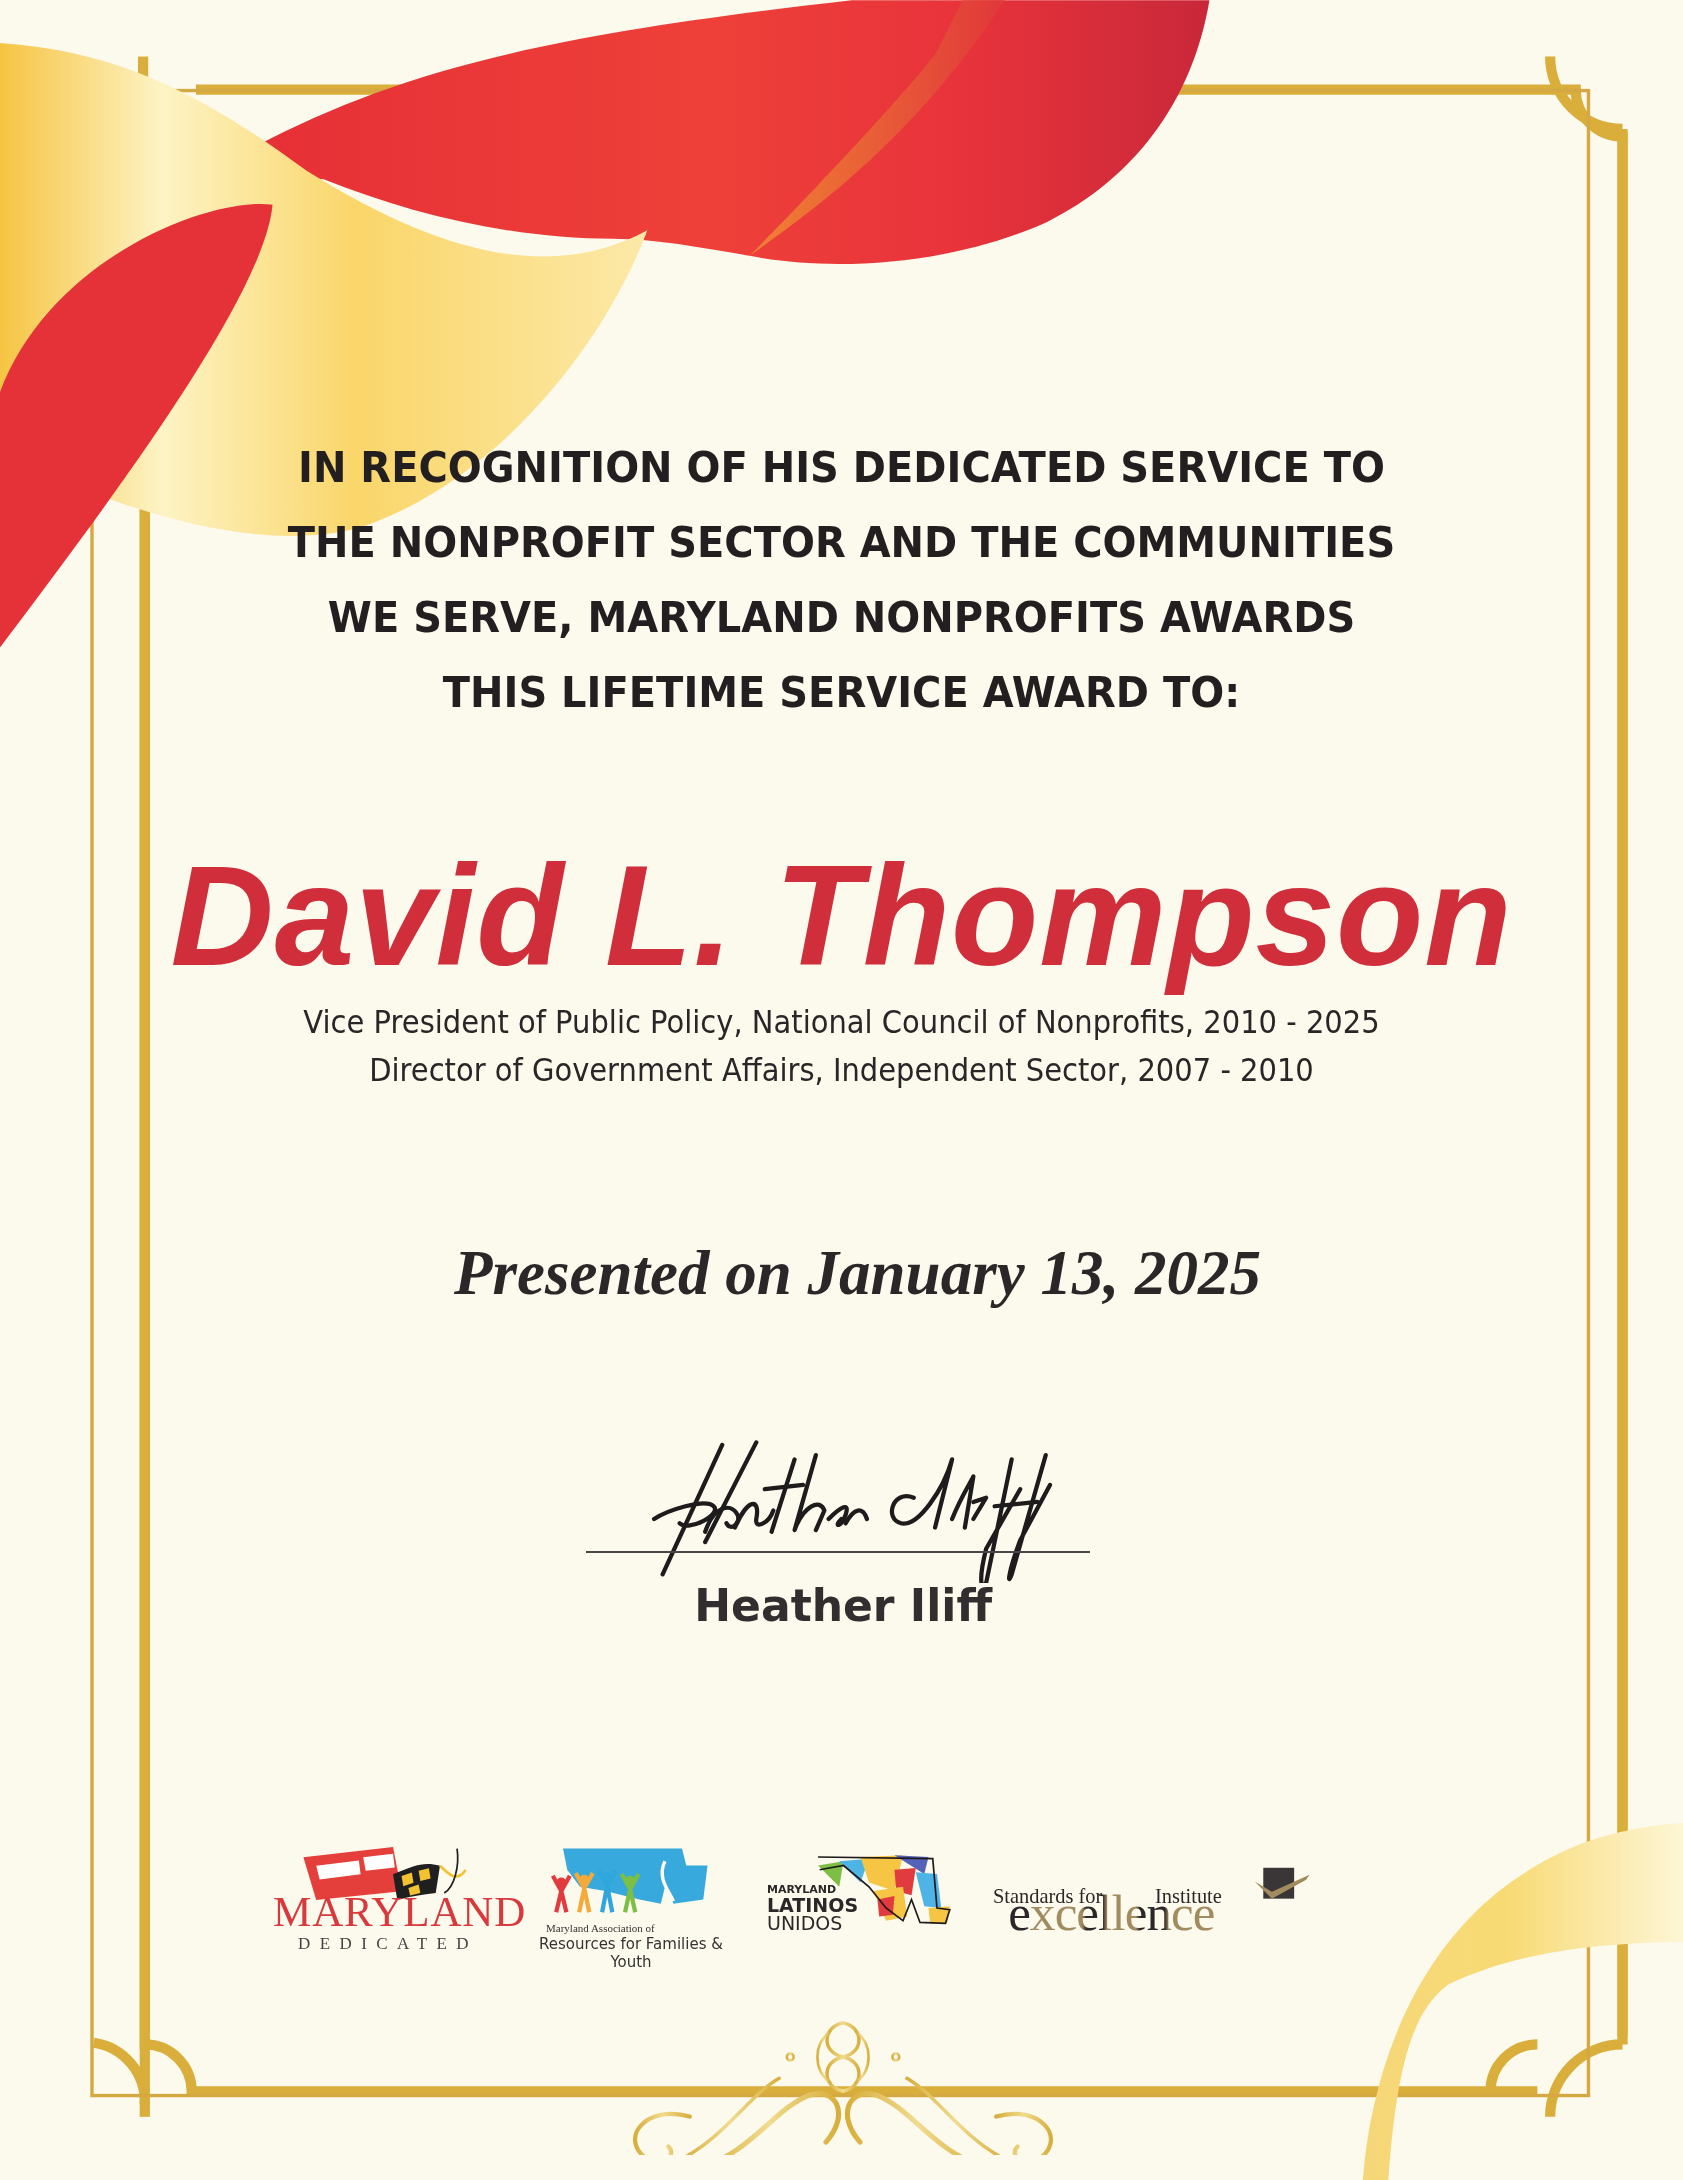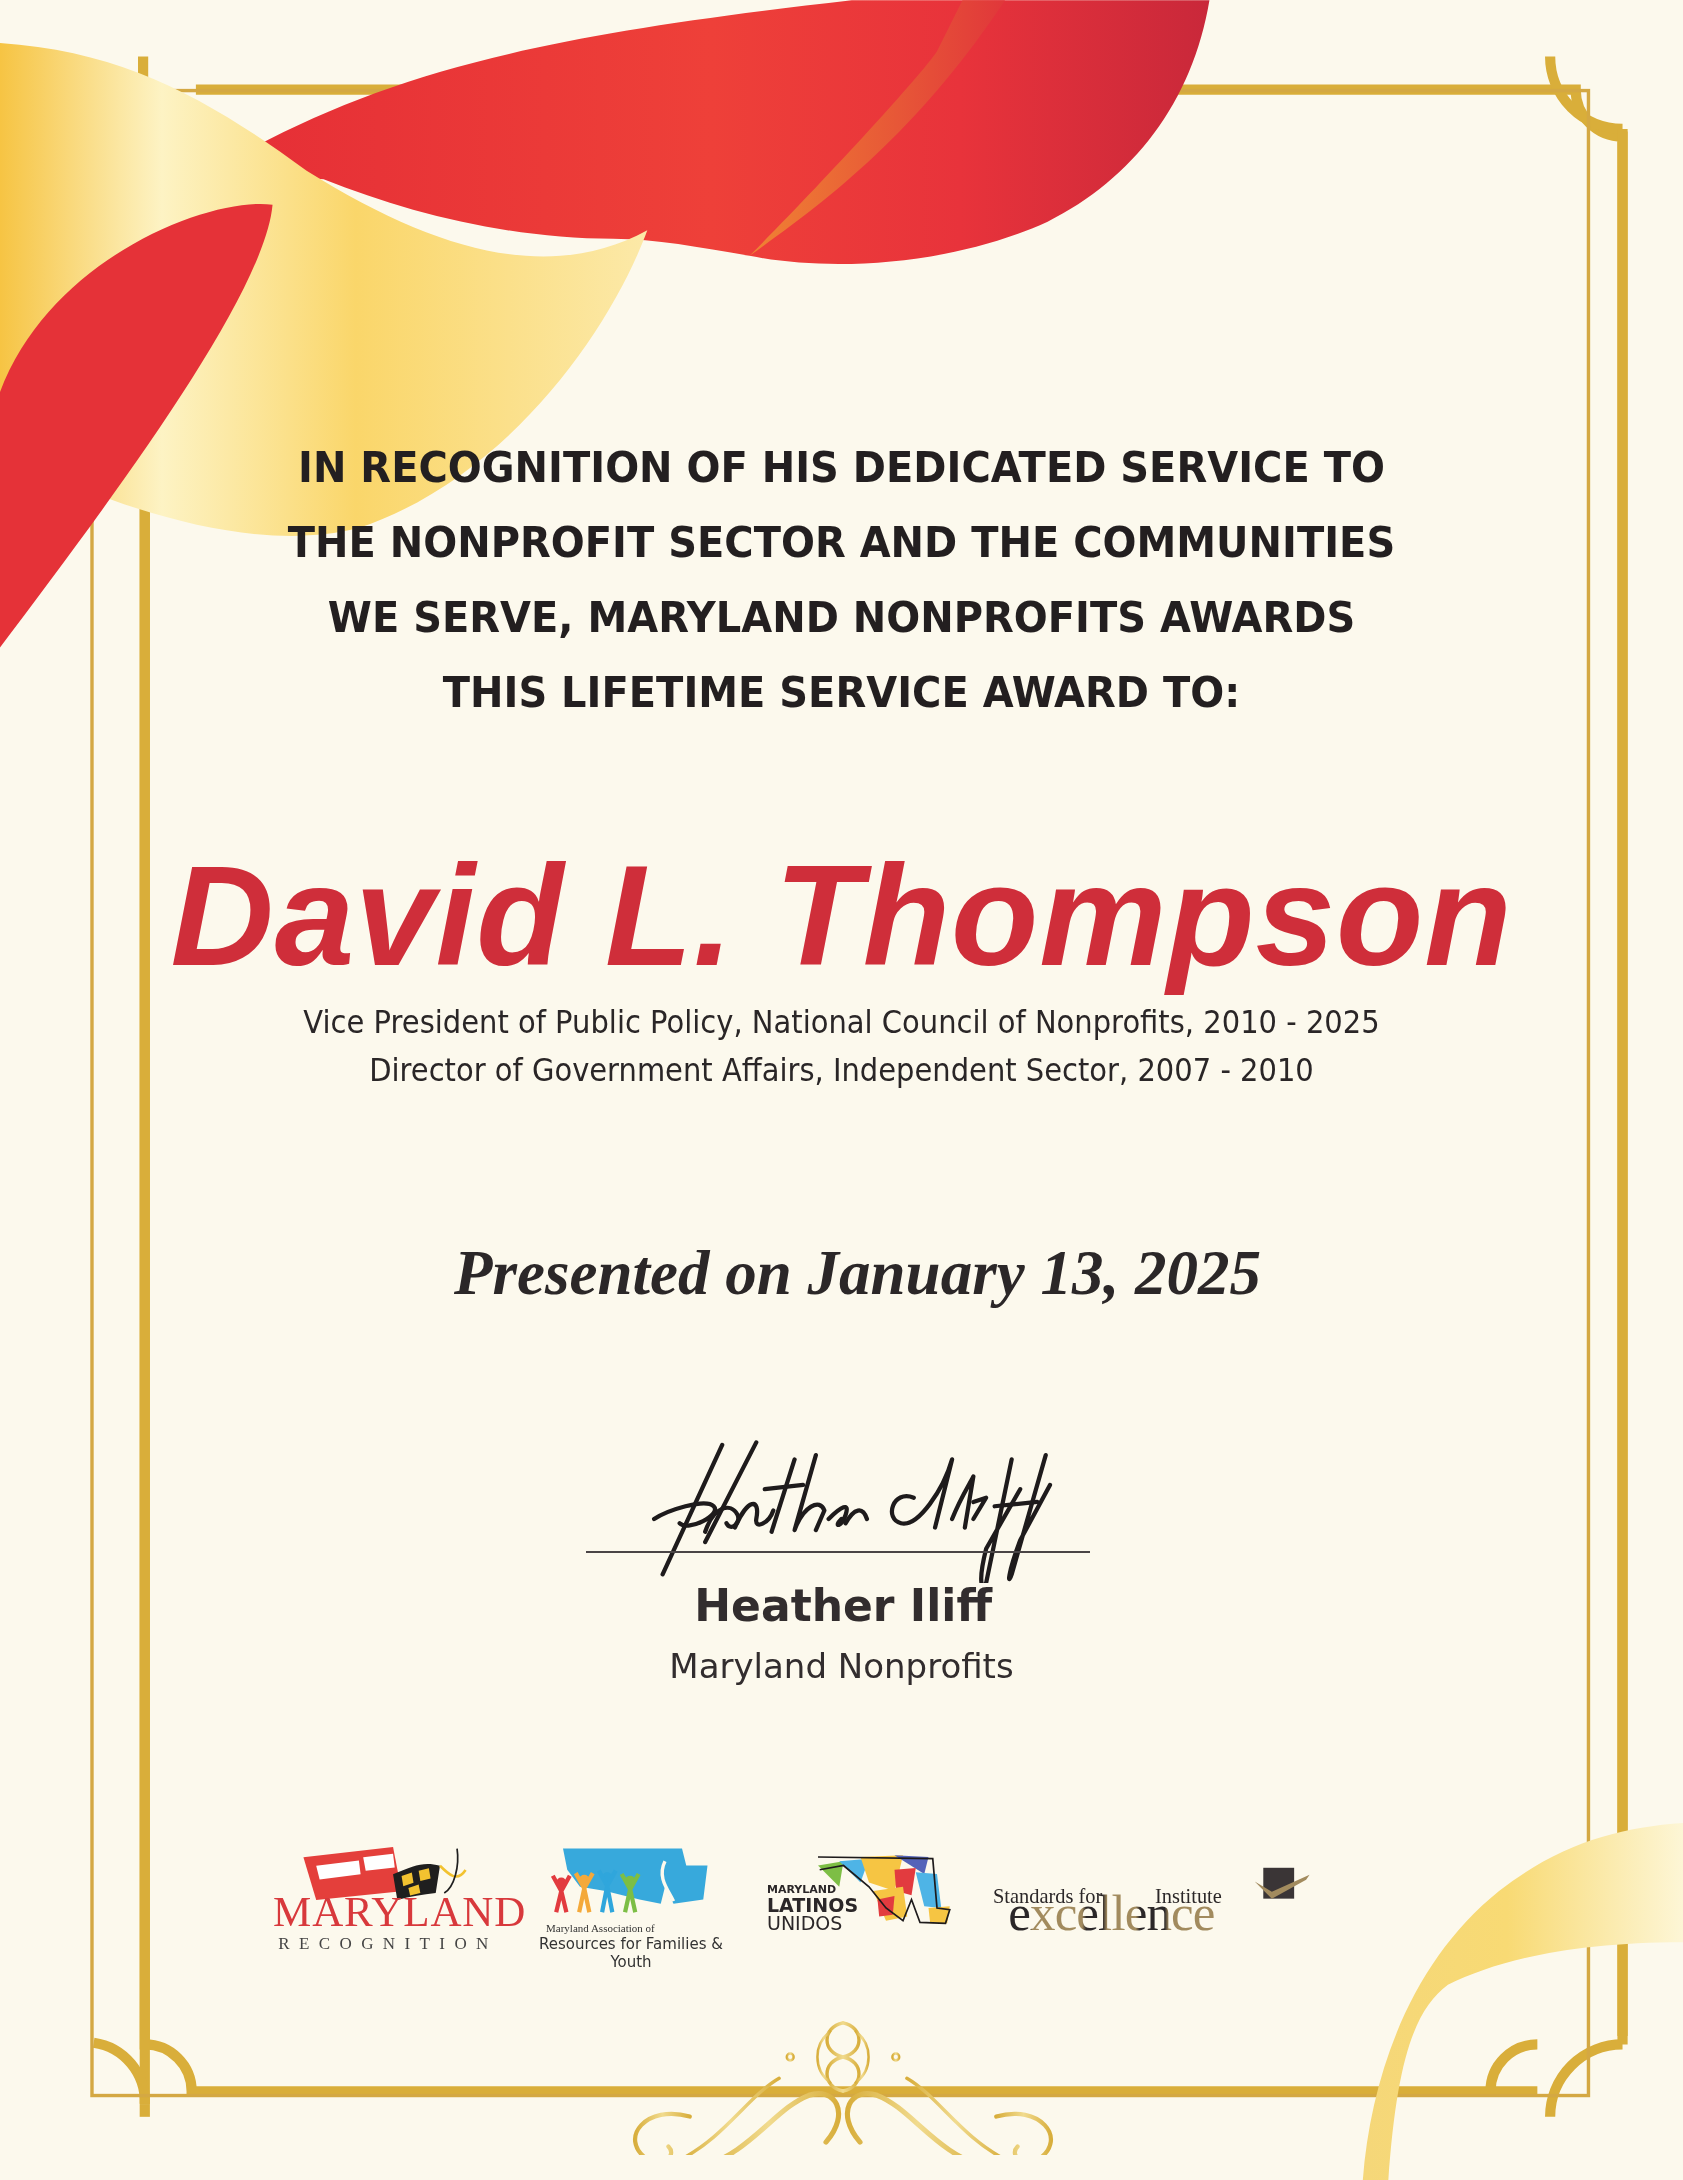--- a/index.html
+++ b/index.html
@@ -194,39 +194,38 @@
       <path d="M 500 25 L 470 170 C 465 180, 460 170, 470 130 L 510 60"></path>
       <path d="M 540 20 L 500 160 C 495 175, 495 160, 510 120 L 545 55"></path>
       <path d="M 480 80 L 530 75"></path>
     </g>
   </svg>
   <div class="sig-line"></div>
 </div>
 
 <div class="center-block signer-name">Heather Iliff</div>
 <div class="center-block signer-title">
-  <div>Maryland Nonprofits</div>
 </div>
 
 <div class="logos">
 
   <div class="logo" style="left:8.5px; top:0; width:239px; height:119px;">
     <svg width="239" height="60" viewBox="0 0 280 70" xmlns="http://www.w3.org/2000/svg" style="position:absolute; left:0; top:0;">
       <path d="M 45 20 L 150 8 L 160 60 L 60 70 Z" fill="#E43F3B"></path>
       <path d="M 60 30 L 110 24 L 112 40 L 64 46 Z" fill="#FFFFFF"></path>
       <path d="M 115 20 L 150 16 L 152 32 L 118 36 Z" fill="#FFFFFF"></path>
       <path d="M 150 40 C 175 30, 185 25, 205 30 L 200 62 C 185 64, 170 66, 155 70 Z" fill="#1F1F1F"></path>
       <path d="M 160 42 L 172 38 L 174 50 L 162 54 Z" fill="#F2C230"></path>
       <path d="M 180 36 L 192 33 L 194 45 L 182 48 Z" fill="#F2C230"></path>
       <path d="M 168 56 L 180 52 L 182 62 L 170 65 Z" fill="#F2C230"></path>
       <path d="M 205 30 C 215 40, 225 50, 235 35" fill="none" stroke="#F2C230" stroke-width="3"></path>
       <path d="M 225 10 C 228 30, 222 55, 210 62" fill="none" stroke="#1F1F1F" stroke-width="2"></path>
     </svg>
     <div style="position:absolute; left:8.5px; top:47px; width:230px; text-align:center; font-family:'Liberation Serif', serif; font-size:43px; color:#D8393C; letter-spacing:0.9px;">MARYLAND</div>
-    <div style="position:absolute; left:8.5px; top:94px; width:230px; text-align:center; font-family:'Liberation Serif', serif; font-size:17px; color:#444; letter-spacing:9.4px;">RECOGNITION</div>
+    <div style="position:absolute; left:8.5px; top:94px; width:230px; text-align:center; font-family:'Liberation Serif', serif; font-size:17px; color:#444; letter-spacing:9.4px;">DEDICATED</div>
   </div>
 
   <div class="logo" style="left:290px; top:0; width:170px; height:119px;">
     <svg width="170" height="85" viewBox="0 0 200 100" xmlns="http://www.w3.org/2000/svg" style="position:absolute; left:0; top:0;">
       <path d="M 20 10 L 160 10 L 165 30 L 190 30 L 185 70 L 150 75 L 140 55 L 135 75 L 110 70 L 70 60 L 40 55 L 25 35 Z" fill="#37A9DC"></path>
       <path d="M 140 25 C 130 45, 145 60, 150 72" fill="none" stroke="#FCF9ED" stroke-width="4"></path>
       <g>
         <circle cx="18" cy="50" r="6" fill="#E23B3F"></circle>
           <path d="M 8 42 L 18 60 L 28 42 M 18 60 L 12 85 M 18 60 L 24 85" stroke="#E23B3F" stroke-width="5" fill="none"></path>
         <circle cx="45" cy="47" r="6" fill="#F4A93A"></circle>

